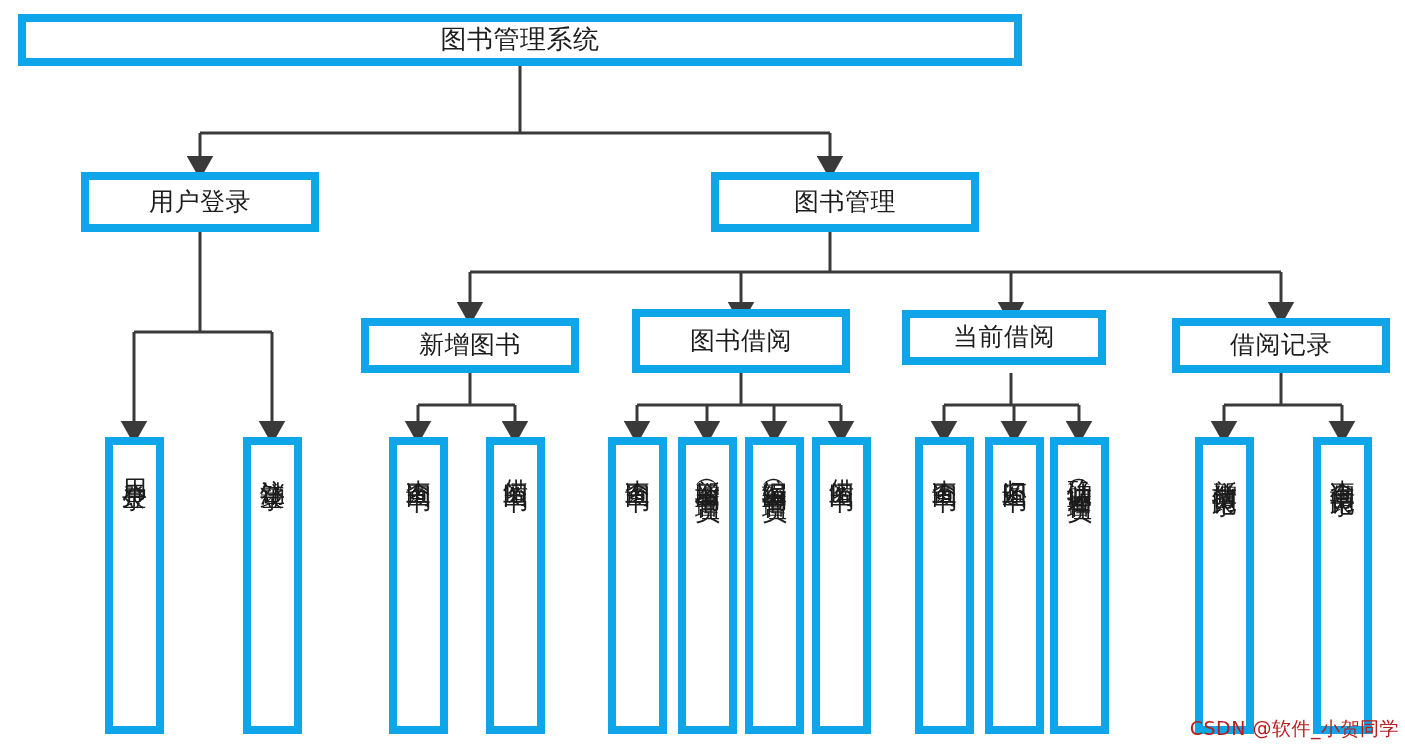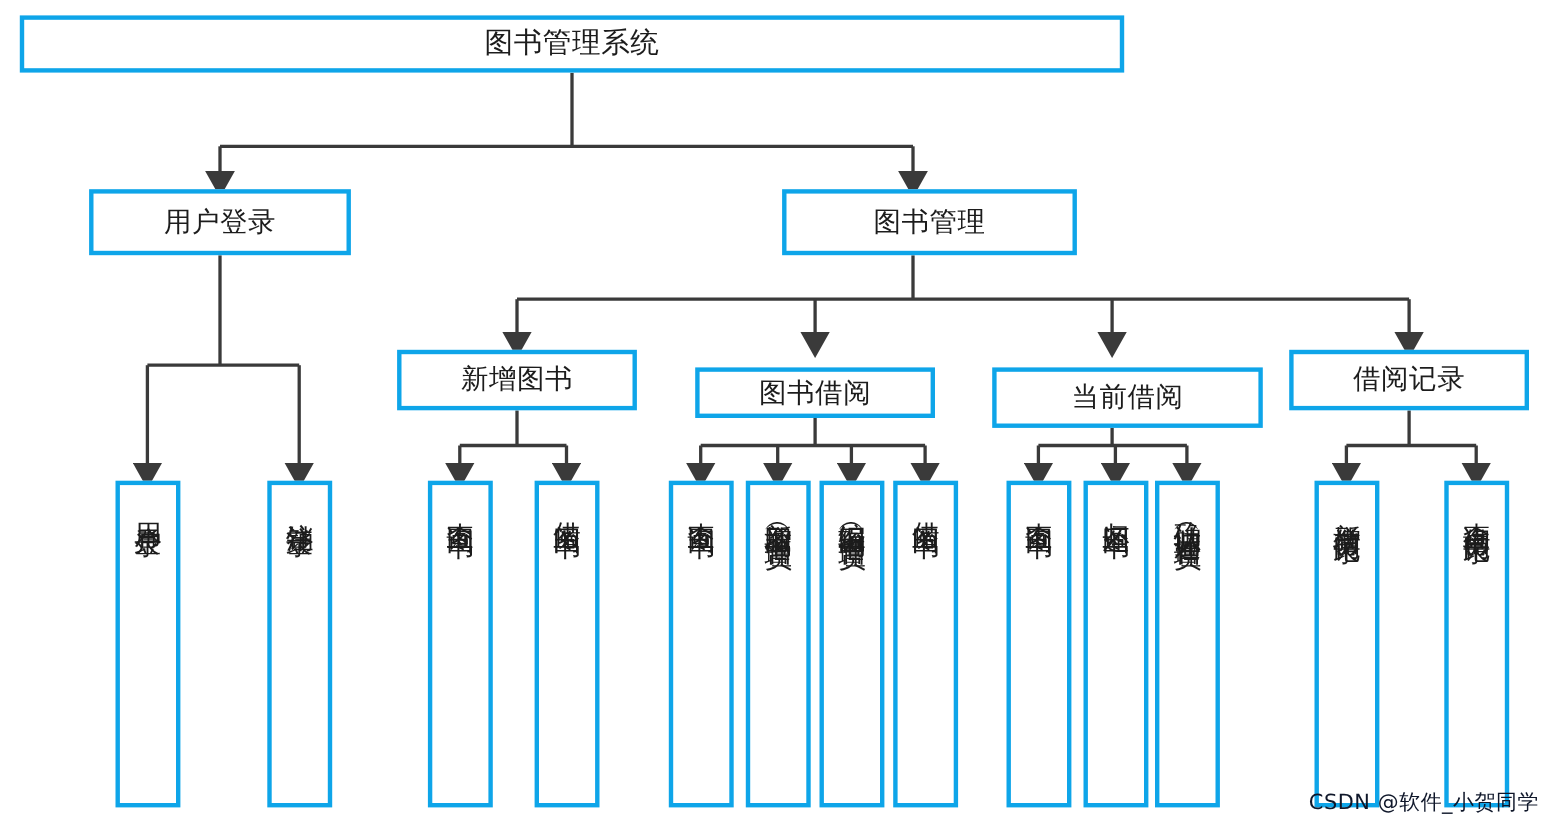--- a/index.html
+++ b/index.html
@@ -22,21 +22,21 @@
     position: absolute;
     left: 0;
     top: 0;
     width: 1405px;
     height: 747px;
     pointer-events: none;
   }
   .node {
     position: absolute;
     box-sizing: border-box;
-    border: 4px solid #0ea5e9;
+    border: 8px solid #0ea5e9;
     background: #ffffff;
     display: flex;
     align-items: center;
     justify-content: center;
     color: #1c1c1c;
   }
   .node.horizontal {
     font-size: 25px;
     line-height: 1.15;
     letter-spacing: 0.5px;
@@ -56,21 +56,21 @@
     display: block;
   }
   .node.root {
     font-size: 26px;
   }
   #watermark {
     position: absolute;
     right: 6px;
     bottom: 5px;
     font-size: 19px;
-    color: #0f172a;
+    color: #b91c1c;
     white-space: nowrap;
     letter-spacing: 0.5px;
   }
 </style>
 </head>
 <body>
 
 <div id="diagram-root">
 
   <svg id="connector-layer" viewBox="0 0 1405 747" width="1405" height="747" xmlns="http://www.w3.org/2000/svg">
@@ -130,24 +130,24 @@
   <div class="node horizontal" style="left: 81px; top: 172px; width: 238px; height: 60px;">
     <span>用户登录</span>
   </div>
   <div class="node horizontal" style="left: 711px; top: 172px; width: 268px; height: 60px;">
     <span>图书管理</span>
   </div>
 
   <div class="node horizontal" style="left: 361px; top: 318px; width: 218px; height: 55px;">
     <span>新增图书</span>
   </div>
-  <div class="node horizontal" style="left: 632px; top: 334px; width: 218px; height: 46px;">
+  <div class="node horizontal" style="left: 632px; top: 309px; width: 218px; height: 64px;">
     <span>图书借阅</span>
   </div>
-  <div class="node horizontal" style="left: 902px; top: 334px; width: 246px; height: 55px;">
+  <div class="node horizontal" style="left: 902px; top: 310px; width: 204px; height: 55px;">
     <span>当前借阅</span>
   </div>
   <div class="node horizontal" style="left: 1172px; top: 318px; width: 218px; height: 55px;">
     <span>借阅记录</span>
   </div>
 
   <div class="node vertical" style="left: 105px; top: 437px; width: 59px; height: 297px;">
     <span class="vlabel">用户登录</span>
   </div>
   <div class="node vertical" style="left: 243px; top: 437px; width: 59px; height: 297px;">

